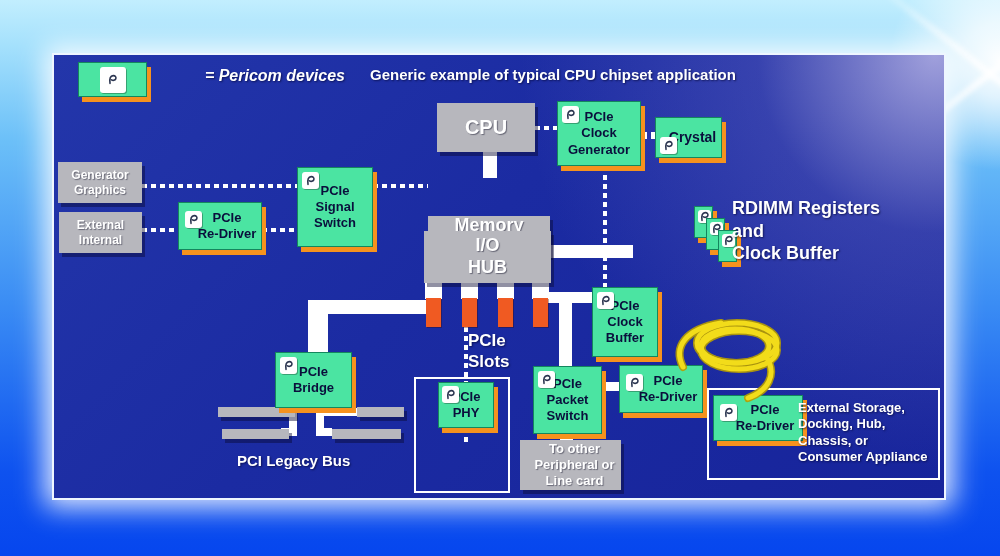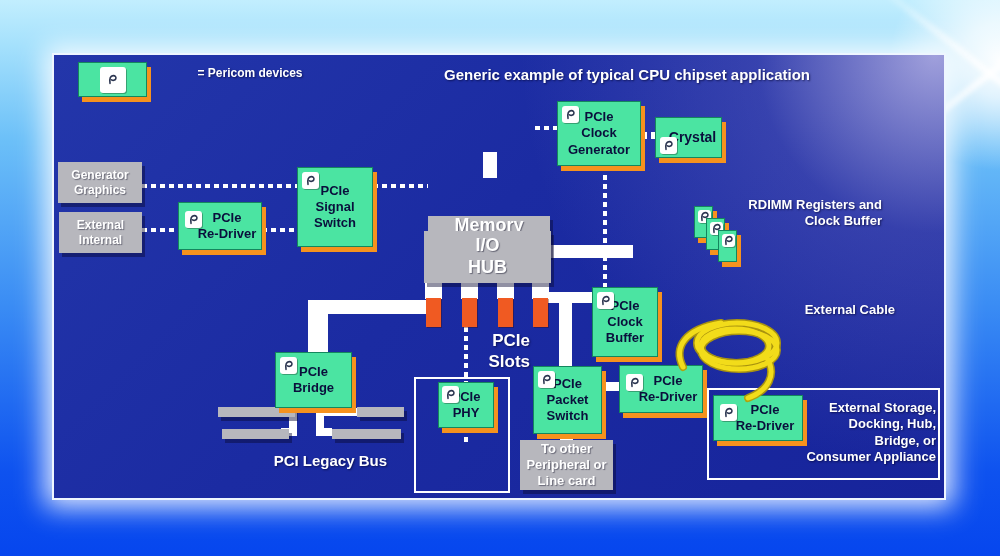--- a/index.html
+++ b/index.html
@@ -25,21 +25,21 @@
     text-align:center;font-weight:bold;box-shadow:3px 4px 0 rgba(8,8,50,.45);
     text-shadow:1px 1px 1px rgba(40,40,60,.55);}
   .pbox{position:absolute;background:#4be4a2;border:1px solid #14865e;box-sizing:border-box;
     color:#0a0f3c;display:flex;align-items:center;justify-content:center;text-align:center;font-weight:bold;
     box-shadow:4px 5px 0 #f6921e;}
   .lbl{white-space:pre-line;line-height:1.25;}
   .plogo{position:absolute;width:17px;height:17px;background:#fff;border-radius:3px;
     box-shadow:1px 1px 0 rgba(20,40,30,.35);display:flex;align-items:center;justify-content:center;}
   .plogo svg{width:13px;height:13px;}
   .outline{position:absolute;border:2px solid #fff;box-sizing:border-box;}
-  .txt{position:absolute;color:#fff;font-weight:bold;text-align:right;white-space:pre-line;
+  .txt{position:absolute;color:#fff;font-weight:bold;text-align:left;white-space:pre-line;
     text-shadow:1px 1px 2px rgba(0,0,40,.6);line-height:1.25;}
   
   .w{position:absolute;background:#fff;}
   .dh{position:absolute;height:4px;background:repeating-linear-gradient(90deg,#fff 0 5px,rgba(255,255,255,0) 5px 9px);}
   .dh2{position:absolute;height:7px;background:repeating-linear-gradient(90deg,#fff 0 6px,rgba(255,255,255,0) 6px 10px);}
   .dv{position:absolute;width:4px;background:repeating-linear-gradient(180deg,#fff 0 5px,rgba(255,255,255,0) 5px 9px);}
   .stub{position:absolute;width:17px;height:16px;background:#fff;}
   .slot{position:absolute;width:15px;height:29px;background:#f05a22;box-shadow:1px 1px 0 rgba(60,10,0,.35);}
 </style>
 </head>
@@ -52,21 +52,21 @@
 
   <div id="panel"></div>
 
   <div class="pbox" style="left:78px;top:62px;width:69px;height:35px;">
     <span class="plogo" style="position:static;width:26px;height:26px;">
         <svg viewBox="0 0 20 20">
           <path d="M6.2 16 C4.8 8 7 4.2 11 4 C14.6 3.9 16 6.5 15 9 C14 11.4 10.5 12 8.5 10.5" fill="none" stroke="#2b3550" stroke-width="2.4" stroke-linecap="round"></path>
         </svg>
       </span>
   </div>
-  <div class="txt" style="left:155px;top:66px;width:190px;text-align:center;font-size:12px;">= Pericom devices</div>
+  <div class="txt" style="left:155px;top:66px;width:190px;text-align:right;font-size:16px;font-style:italic;">= Pericom devices</div>
 
   <div class="txt" style="left:370px;top:66px;width:440px;font-size:15px;">Generic example of typical CPU chipset application</div>
 
   <div class="w" style="left:483px;top:152px;width:14px;height:26px;"></div>
   <div class="w" style="left:483px;top:216px;width:14px;height:16px;"></div>
   <div class="w" style="left:551px;top:245px;width:82px;height:13px;"></div>
   <div class="w" style="left:540px;top:292px;width:54px;height:11px;"></div>
   <div class="w" style="left:559px;top:296px;width:13px;height:71px;"></div>
   <div class="w" style="left:602px;top:382px;width:18px;height:9px;"></div>
   <div class="w" style="left:560px;top:432px;width:13px;height:10px;"></div>
@@ -96,37 +96,40 @@
   <div class="slot" style="left:426px;top:298px;"></div>
   <div class="slot" style="left:462px;top:298px;"></div>
   <div class="slot" style="left:498px;top:298px;"></div>
   <div class="slot" style="left:533px;top:298px;"></div>
 
   <div class="gbox" style="left:218px;top:407px;width:77px;height:10px;"></div>
   <div class="gbox" style="left:357px;top:407px;width:47px;height:10px;"></div>
   <div class="gbox" style="left:222px;top:429px;width:67px;height:10px;"></div>
   <div class="gbox" style="left:332px;top:429px;width:69px;height:10px;"></div>
 
+  <div class="gbox" style="left:437px;top:103px;width:98px;height:49px;font-size:20px;">
+      <span class="lbl">CPU</span>
+    </div>
   <div class="gbox" style="left:428px;top:176px;width:122px;height:40px;font-size:18px;margin-top:40px;">
       <span class="lbl" style="line-height:1.1;">Memory
 HUB</span>
     </div>
   <div class="gbox" style="left:424px;top:231px;width:127px;height:52px;font-size:18px;">
       <span class="lbl" style="line-height:1.2;">I/O
 HUB</span>
     </div>
   <div class="gbox" style="left:58px;top:162px;width:84px;height:41px;font-size:12px;">
       <span class="lbl">Generator
 Graphics</span>
     </div>
   <div class="gbox" style="left:59px;top:212px;width:83px;height:41px;font-size:12px;">
       <span class="lbl">External
 Internal</span>
     </div>
-  <div class="gbox" style="left:520px;top:440px;width:93px;height:50px;font-size:13px;">
+  <div class="gbox" style="left:520px;top:440px;width:93px;height:50px;font-size:13px;padding-left:8px;">
       <span class="lbl">To other
 Peripheral or
 Line card</span>
     </div>
 
   <div class="outline" style="left:414px;top:377px;width:96px;height:116px;"></div>
   <div class="outline" style="left:707px;top:388px;width:233px;height:92px;"></div>
 
   <div class="pbox" style="left:178px;top:202px;width:84px;height:48px;font-size:13px;">
     <span class="plogo" style="left:6px;top:8px;">
@@ -237,29 +240,28 @@
       </span>
     </div>
   <div class="pbox" style="left:718px;top:230px;width:19px;height:32px;">
       <span class="plogo" style="left:3px;top:3px;width:13px;height:13px;">
         <svg viewBox="0 0 20 20">
           <path d="M6.2 16 C4.8 8 7 4.2 11 4 C14.6 3.9 16 6.5 15 9 C14 11.4 10.5 12 8.5 10.5" fill="none" stroke="#2b3550" stroke-width="2.4" stroke-linecap="round"></path>
         </svg>
       </span>
     </div>
 
-  <div class="txt" style="left:700px;top:197px;width:182px;font-size:13px;">RDIMM Registers and
+  <div class="txt" style="left:732px;top:197px;width:182px;font-size:18px;">RDIMM Registers and
 Clock Buffer</div>
   <div class="txt" style="left:468px;top:330px;width:62px;font-size:17px;">PCIe
 Slots</div>
   <div class="txt" style="left:237px;top:452px;width:150px;font-size:15px;">PCI Legacy Bus</div>
-  <div class="txt" style="left:755px;top:302px;width:140px;font-size:13px;">External Cable</div>
   <div class="txt" style="left:798px;top:400px;width:138px;font-size:13px;">External Storage,
 Docking, Hub,
-Bridge, or
+Chassis, or
 Consumer Appliance</div>
 
   <svg style="position:absolute;left:655px;top:295px;" width="160" height="120" viewBox="0 0 160 120">
     <g fill="none" stroke="#b89f00" stroke-width="8" stroke-linecap="round" opacity="0.9">
       <path d="M28,72 C18,52 30,34 66,28"></path>
       <ellipse cx="82" cy="48" rx="40" ry="20"></ellipse>
       <ellipse cx="84" cy="55" rx="38" ry="19"></ellipse>
       <ellipse cx="80" cy="51" rx="34" ry="17"></ellipse>
       <path d="M110,60 C124,80 112,96 93,103"></path>
     </g>

